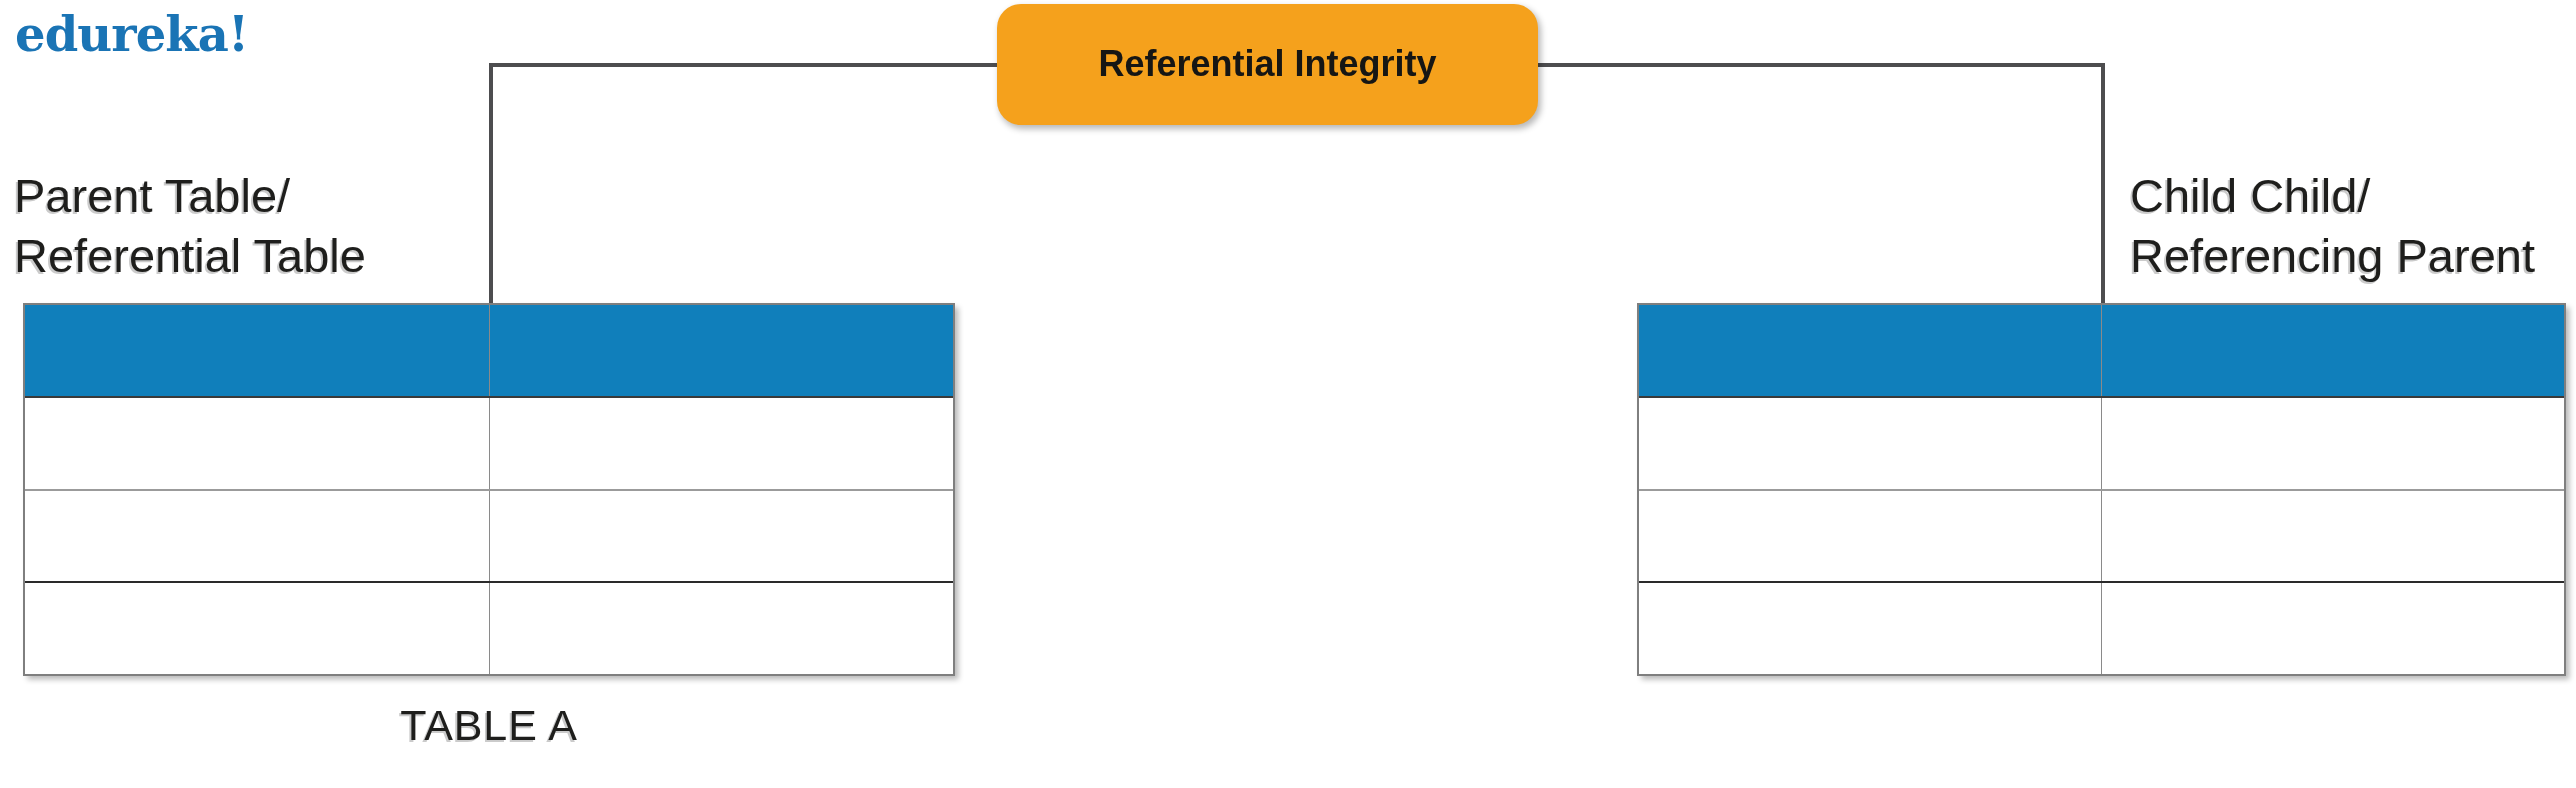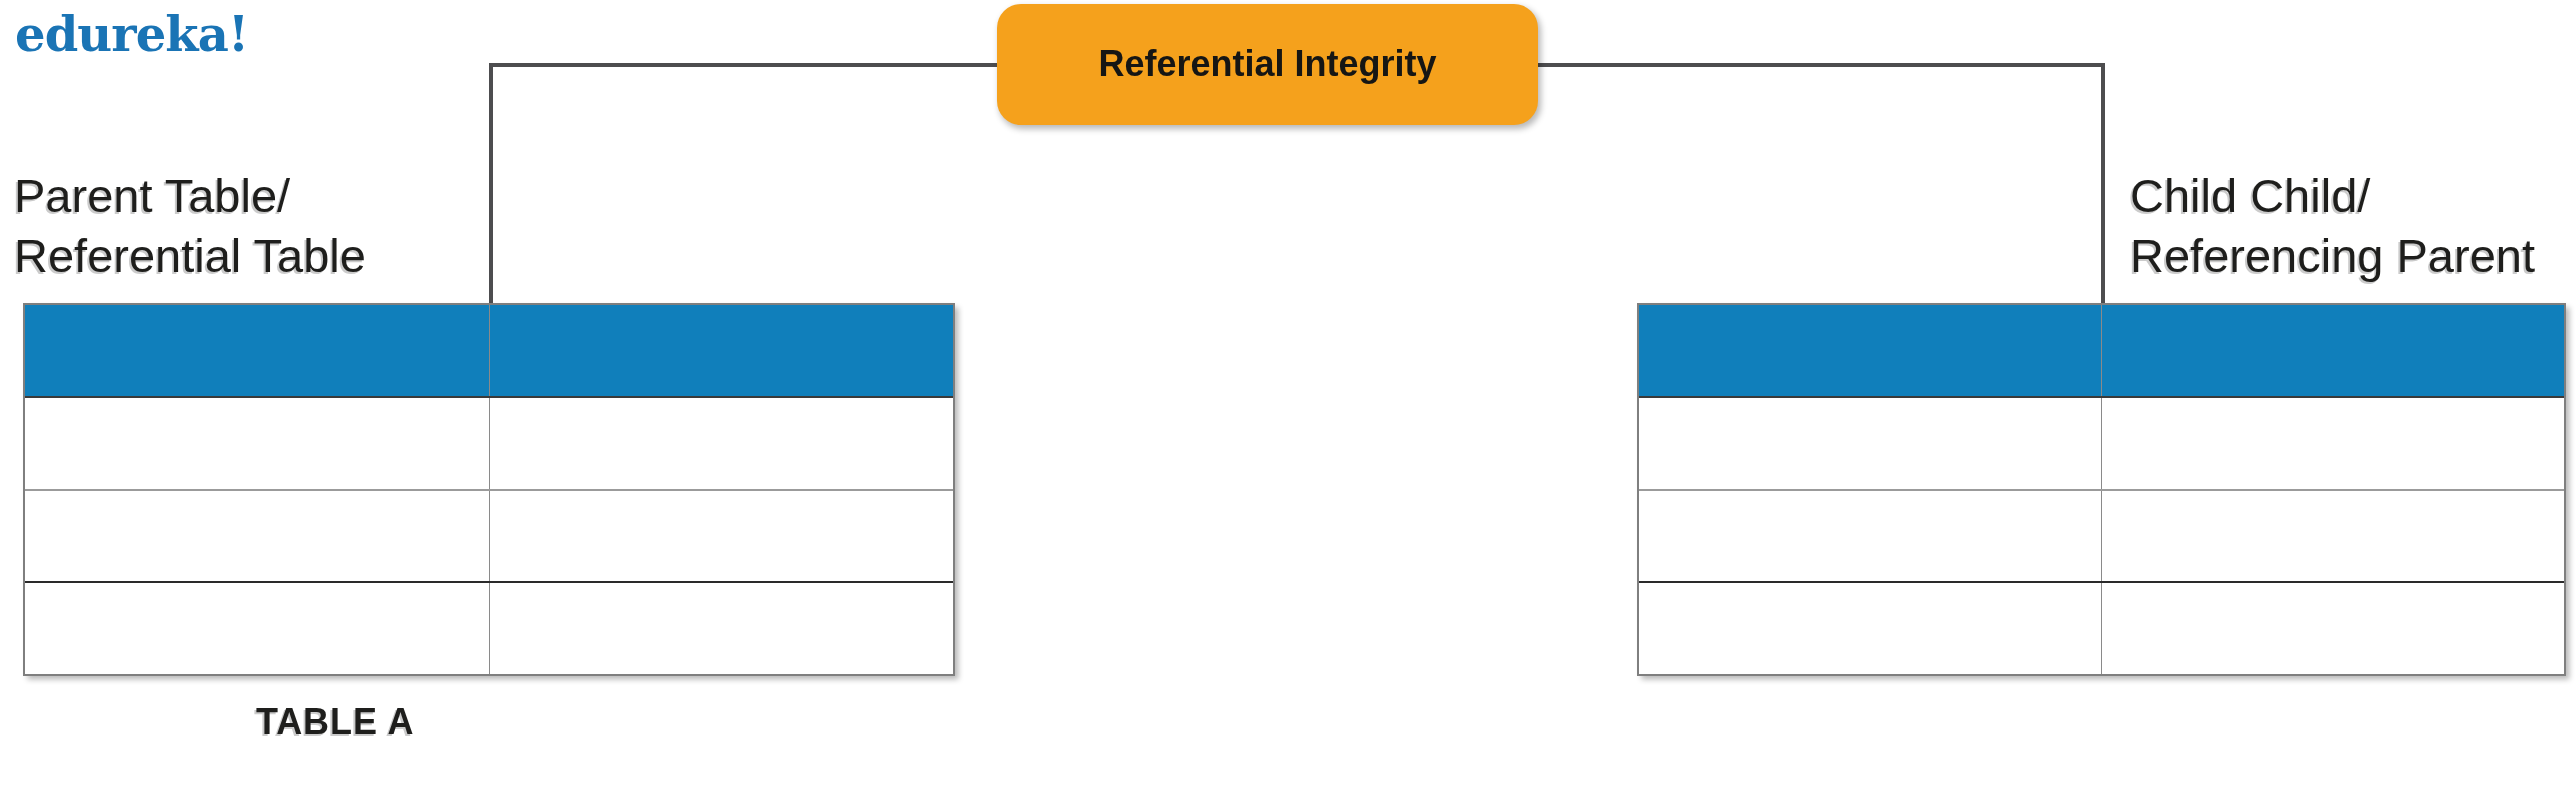--- a/index.html
+++ b/index.html
@@ -101,23 +101,24 @@
     flex: 1 1 0;
     box-sizing: border-box;
   }
   .tcell + .tcell { border-left: 1.9px solid #8A8A8A; }
 
   
   .caption {
     position: absolute;
     top: 701px;
     width: 466px;
-    font-size: 36px;
-    font-weight: bold;
+    font-size: 43px;
+    font-weight: normal;
     color: var(--text, #1E1E1C);
+    text-align: center;
     letter-spacing: 0.9px;
     text-shadow: -1.9px 1.9px 0 rgba(140,140,140,0.45);
   }
   .caption.a { left: 256px; }
   .caption.b { left: 1869px; }
 </style>
 </head>
 <body>
 
 <div class="page">

